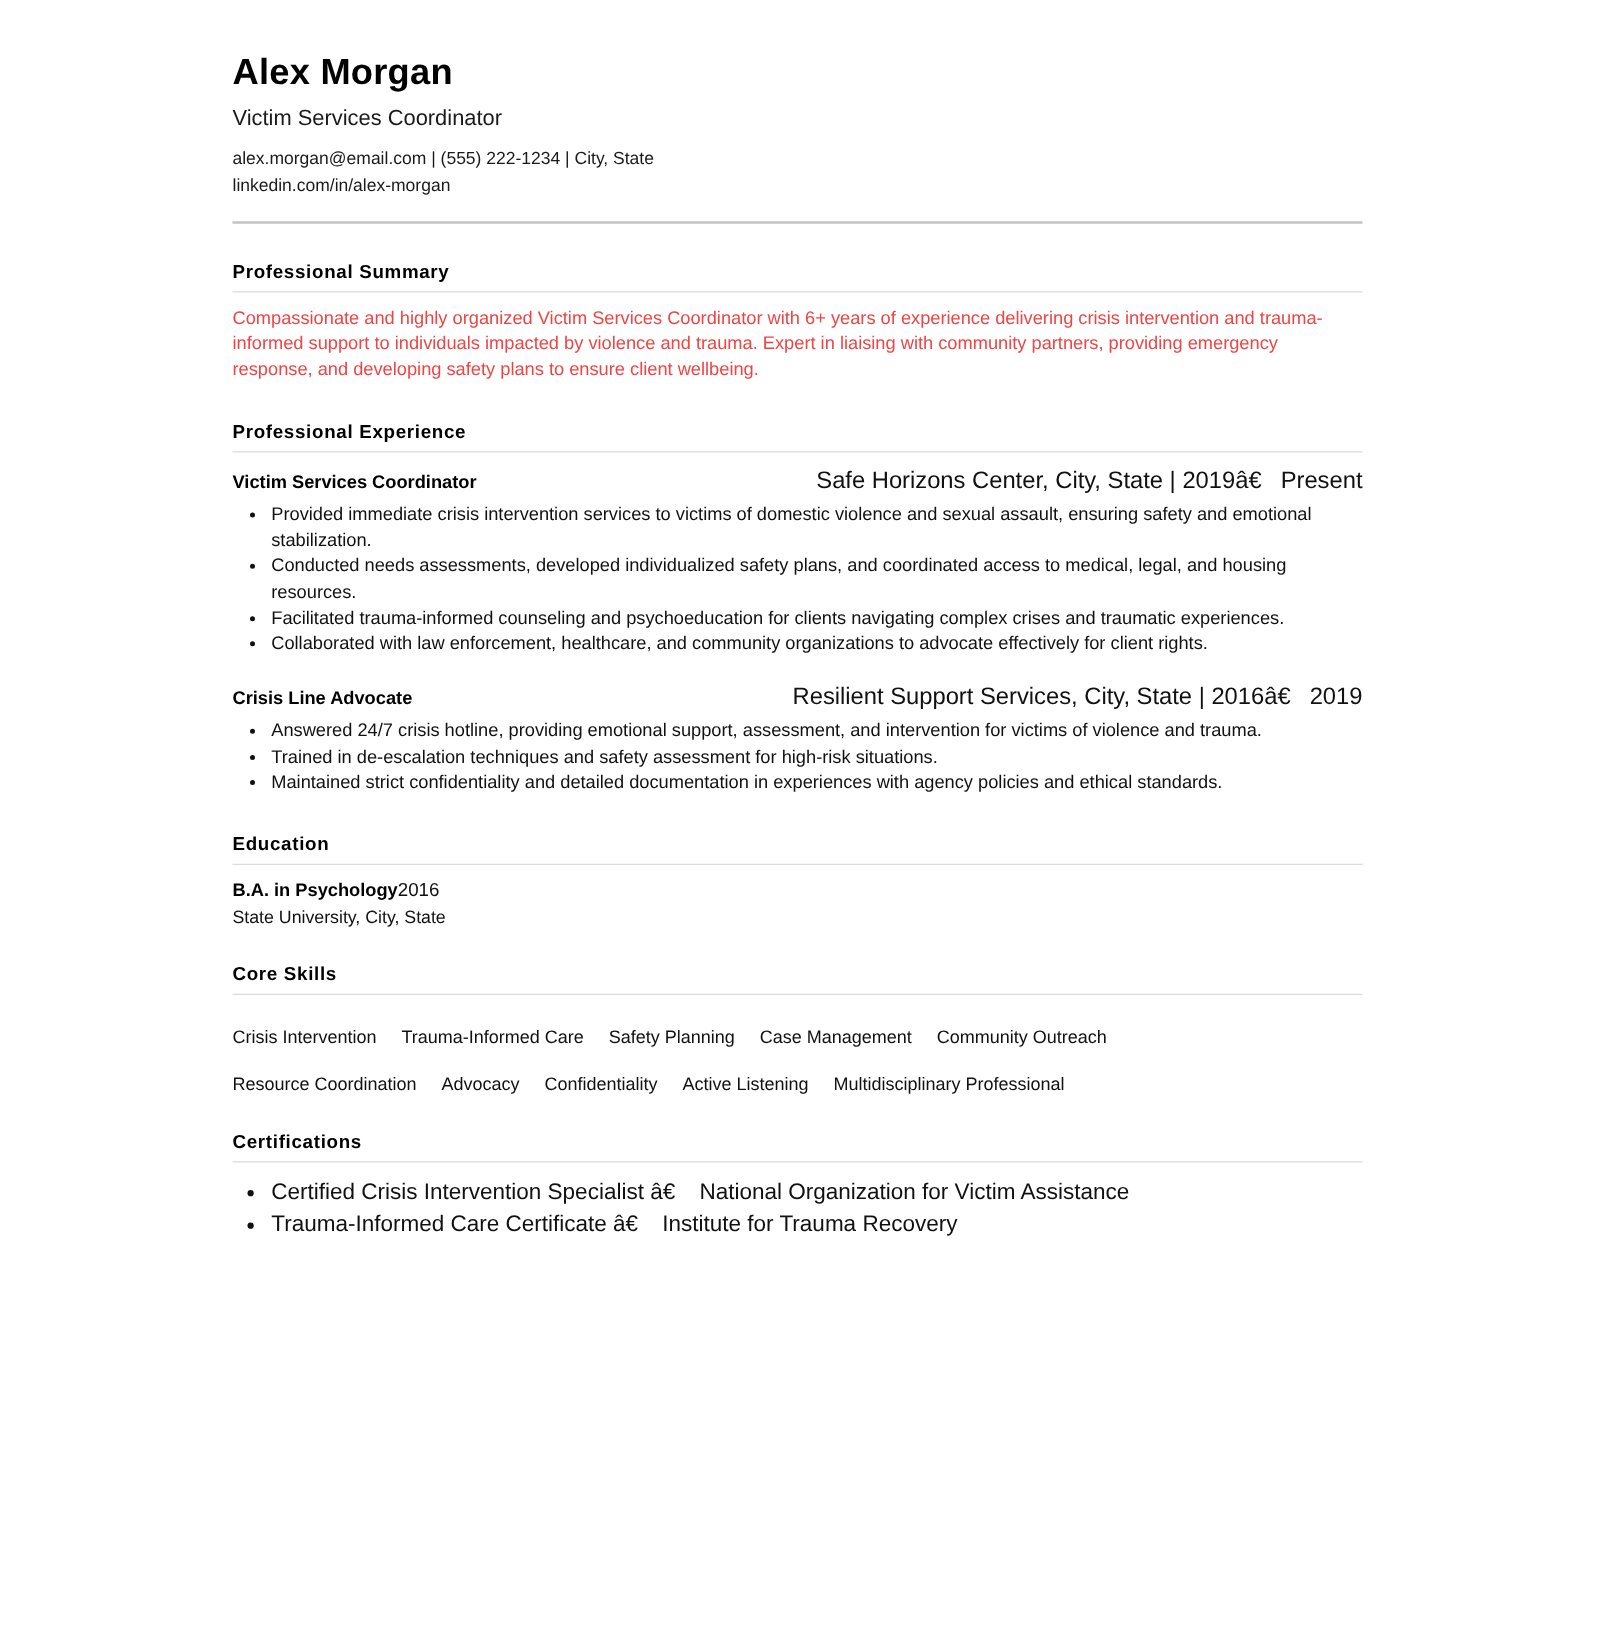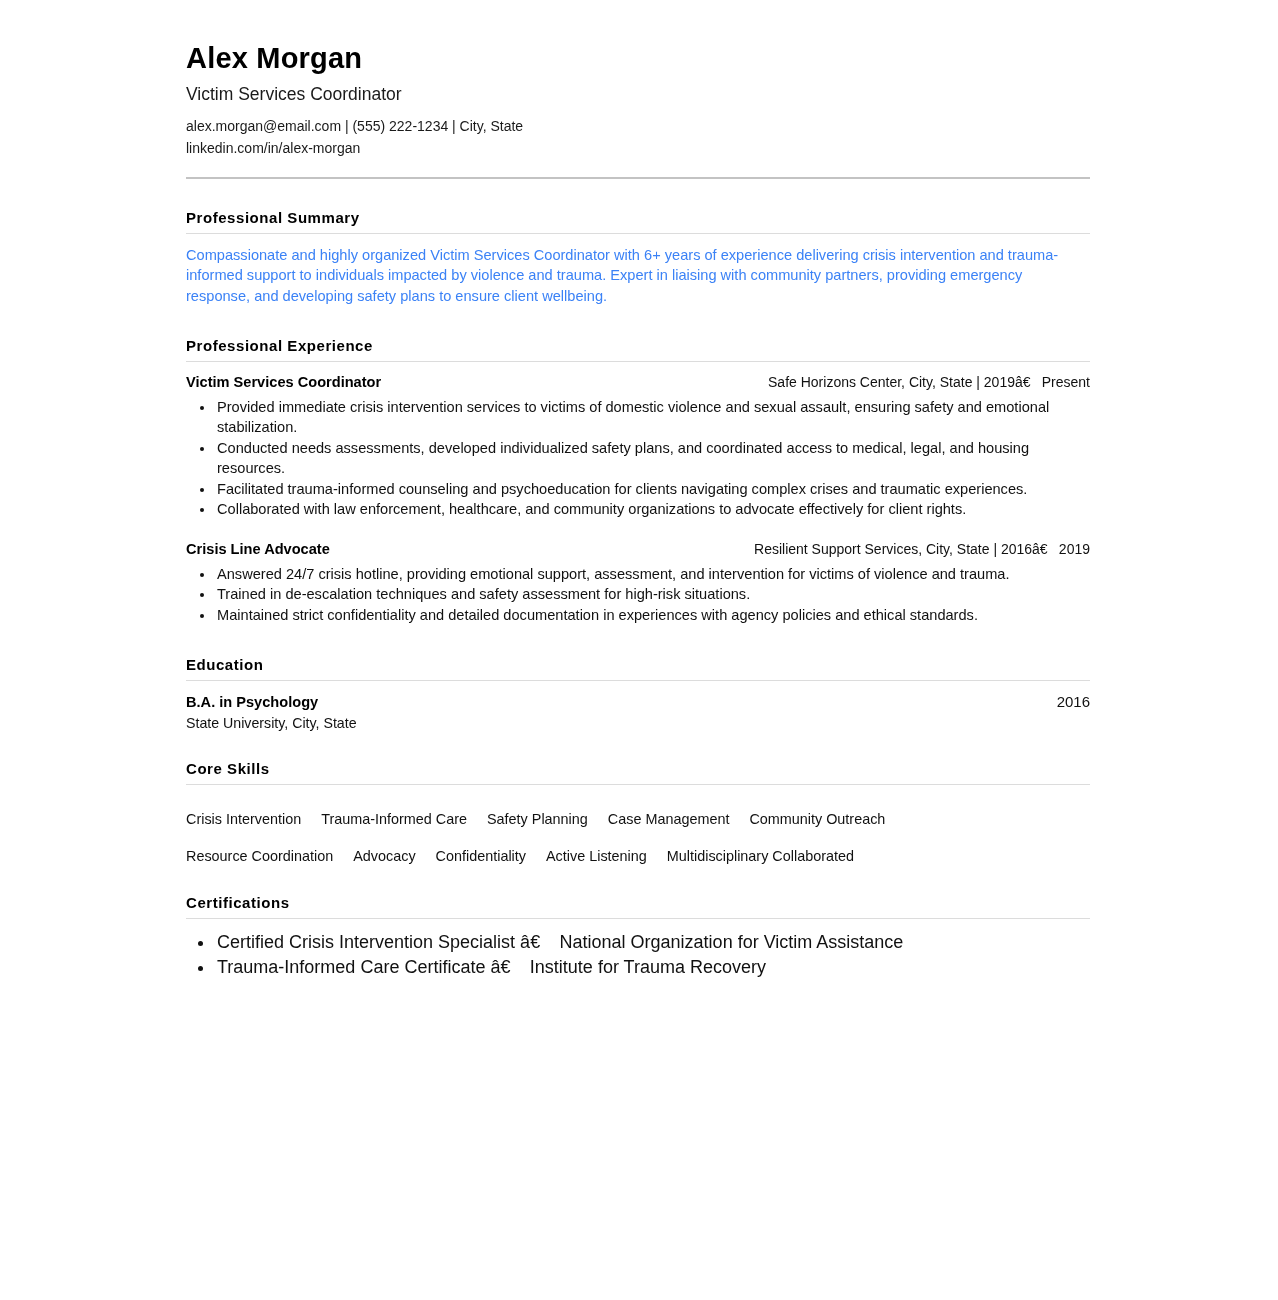--- a/index.html
+++ b/index.html
@@ -76,21 +76,21 @@
     border-top: 1px solid #dcdcdc;
     margin: 0 0 11px 0;
     width: 904px;
   }
 
   
   .summary-text {
     font-size: 14.6px;
     line-height: 1.41;
     margin: 0;
-    color: #3b82f6;
+    color: #ef4444;
     text-align: left;
   }
 
   
   .job {
     margin-bottom: 4px;
   }
   .job + .job {
     margin-top: 20px;
   }
@@ -102,21 +102,21 @@
     margin-bottom: 5px;
   }
   .job-role {
     font-size: 14.6px;
     font-weight: bold;
     line-height: 1.3;
     color: #000;
     white-space: nowrap;
   }
   .job-meta {
-    font-size: 14px;
+    font-size: 19px;
     font-weight: normal;
     line-height: 1.3;
     color: #111;
     text-align: right;
     white-space: nowrap;
   }
   ul.bullets {
     margin: 0;
     padding: 0 0 0 29px;
     list-style-type: disc;
@@ -125,21 +125,20 @@
     font-size: 14.6px;
     line-height: 1.41;
     color: #111;
     margin: 0;
     padding-left: 2px;
   }
 
   
   .edu-header {
     display: flex;
-    justify-content: space-between;
     align-items: baseline;
     width: 904px;
   }
   .edu-degree {
     font-size: 14.6px;
     font-weight: bold;
     line-height: 1.3;
     color: #000;
   }
   .edu-year {
@@ -254,21 +253,21 @@
         <span class="skill-item">Trauma-Informed Care</span>
         <span class="skill-item">Safety Planning</span>
         <span class="skill-item">Case Management</span>
         <span class="skill-item">Community Outreach</span>
       </div>
       <div class="skills-row">
         <span class="skill-item">Resource Coordination</span>
         <span class="skill-item">Advocacy</span>
         <span class="skill-item">Confidentiality</span>
         <span class="skill-item">Active Listening</span>
-        <span class="skill-item">Multidisciplinary Collaborated</span>
+        <span class="skill-item">Multidisciplinary Professional</span>
       </div>
     </div>
 
     <div class="section tight">
       <div class="section-heading">Certifications</div>
       <hr class="section-rule">
       <ul class="cert-list">
         <li>Certified Crisis Intervention Specialist â€ National Organization for Victim Assistance</li>
         <li>Trauma-Informed Care Certificate â€ Institute for Trauma Recovery</li>
       </ul>

